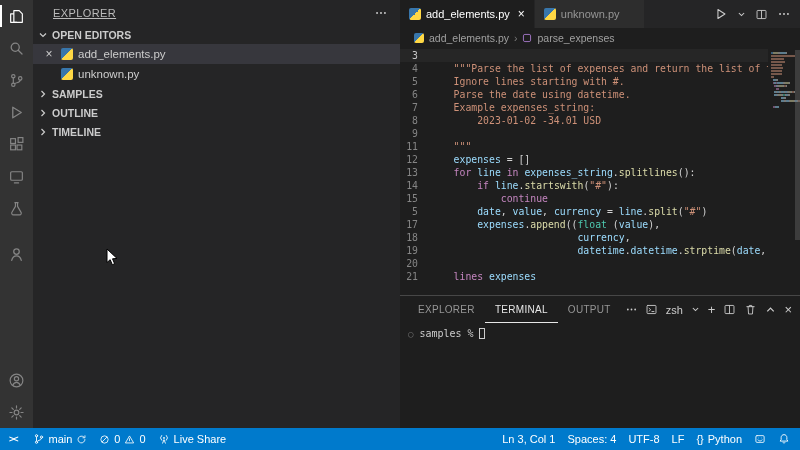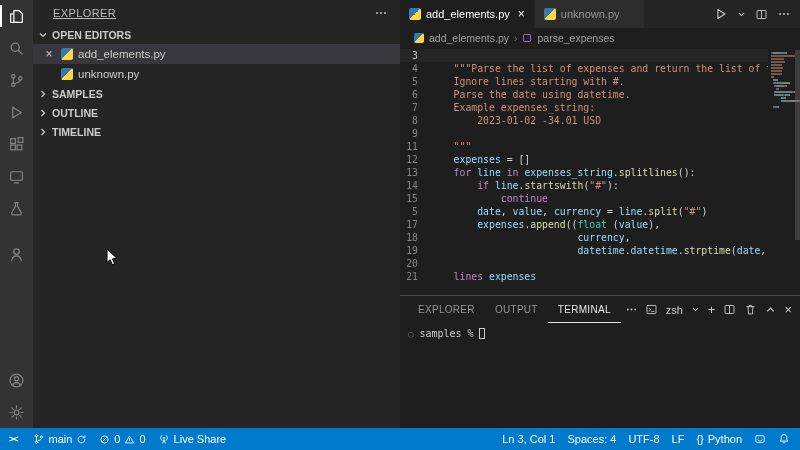--- a/index.html
+++ b/index.html
@@ -491,23 +491,23 @@
           </div>
         </div>
       <div class="scrollbar-thumb"></div>
     </div>
 
     <div class="panel">
       <div class="panel-header">
         <div style="display:flex;height:100%">
   <div class="panel-tab">EXPLORER</div>
 
+  <div class="panel-tab active">TERMINAL</div>
+
   <div class="panel-tab">OUTPUT</div>
-
-  <div class="panel-tab active">TERMINAL</div>
 </div>
         <span class="panel-more ic">
           <svg width="13" height="13" viewBox="0 0 16 16" fill="currentColor">
               <circle cx="3.5" cy="8" r="1.1"></circle>
               <circle cx="8" cy="8" r="1.1"></circle>
               <circle cx="12.5" cy="8" r="1.1"></circle>
             </svg>
         </span>
         <div class="panel-actions">
           <span class="ic">

